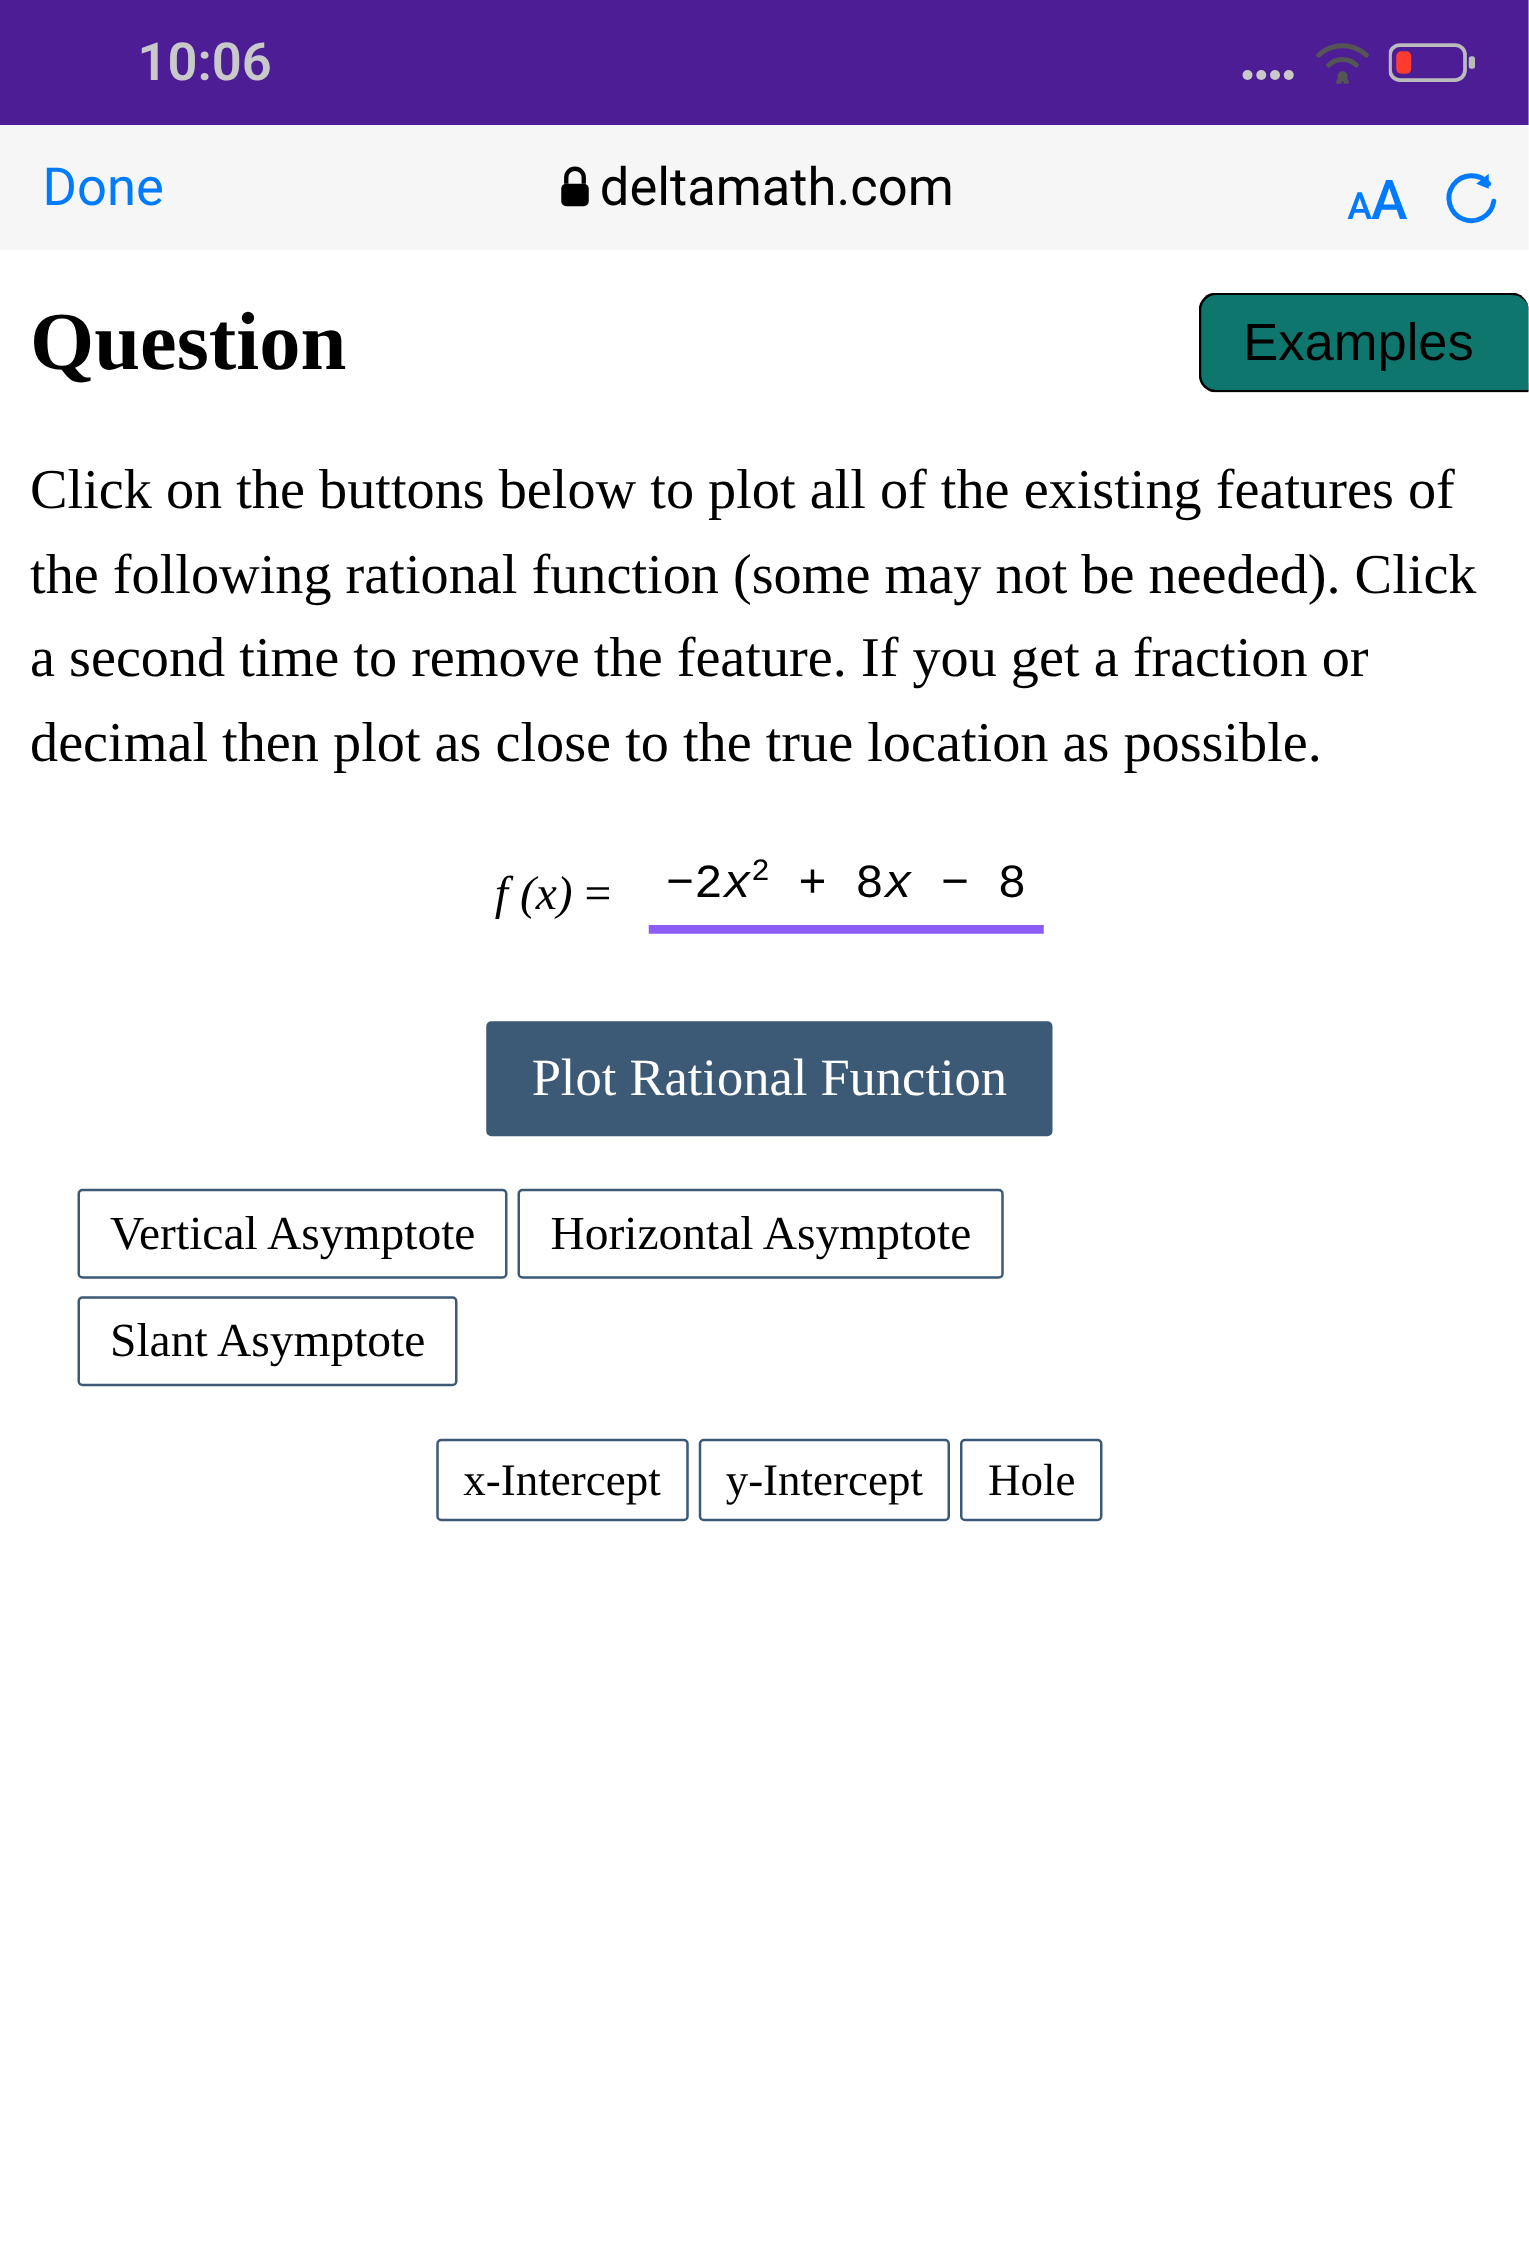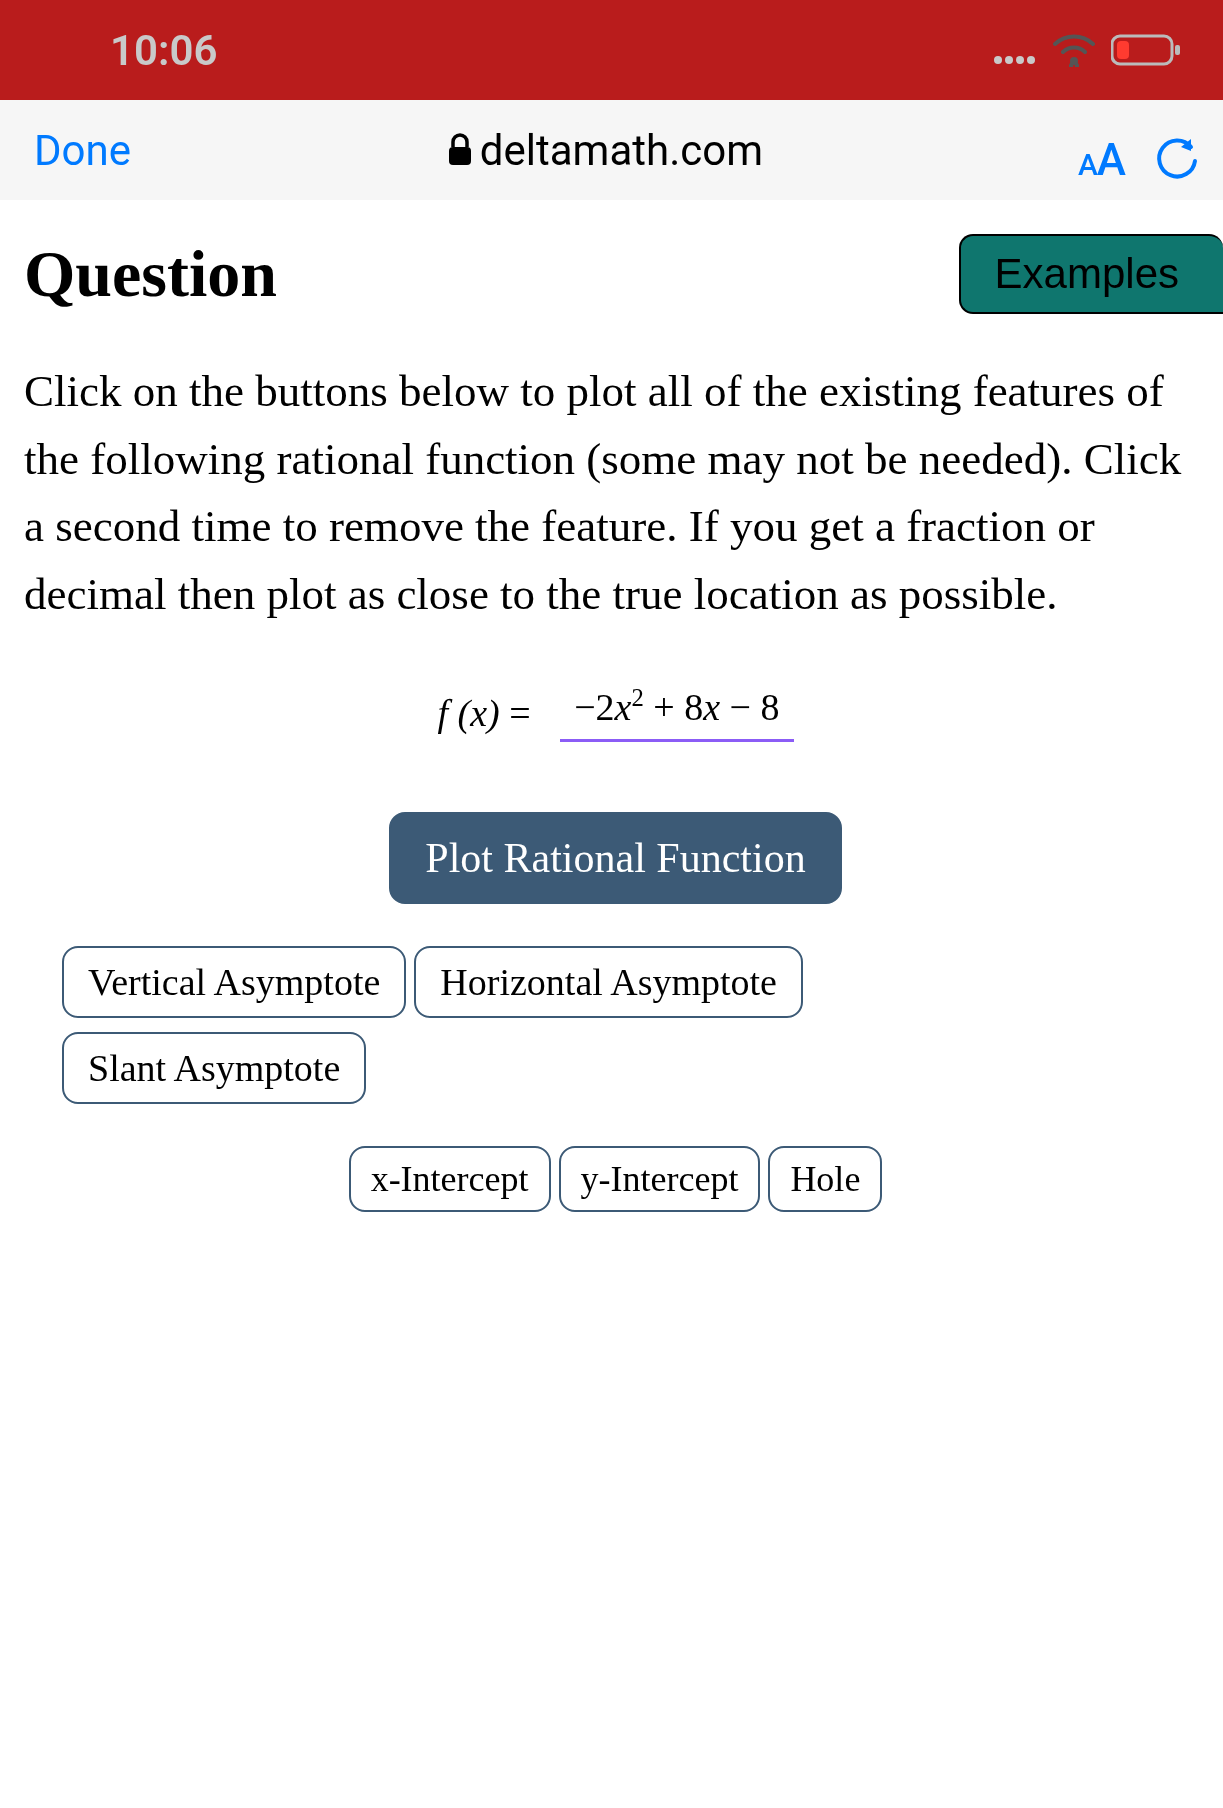--- a/index.html
+++ b/index.html
@@ -1,20 +1,20 @@
 <!DOCTYPE html>
 <html><head>
 <meta charset="utf-8">
 <style>
   * { box-sizing: border-box; margin: 0; padding: 0; }
   html, body { width: 1223px; height: 1808px; font-family: -apple-system, BlinkMacSystemFont, "Segoe UI", Roboto, sans-serif; background: #fff; overflow: hidden; }
   
   .status-bar {
     height: 100px;
-    background: #b91c1c;
+    background: #4c1d95;
     display: flex;
     align-items: center;
     justify-content: space-between;
     padding: 0 40px 0 110px;
     color: #c9c9c9;
     font-size: 42px;
     font-weight: 600;
   }
   .status-right { display: flex; align-items: center; gap: 14px; }
   .status-right svg { display: block; }
@@ -62,33 +62,33 @@
   
   .equation {
     font-family: Georgia, "Times New Roman", serif;
     font-size: 38px;
     text-align: center;
     margin: 40px 0 70px;
     font-style: italic;
   }
   .equation .fx { display: inline-block; vertical-align: middle; }
   .equation .frac { display: inline-block; vertical-align: middle; text-align: center; margin-left: 20px; }
-  .equation .num { display: block; border-bottom: 3px solid #8b5cf6; padding: 0 14px 10px; }
+  .equation .num { display: block; border-bottom: 7px solid #8b5cf6; padding: 0 14px 10px; font-family: Liberation Mono, monospace; }
   .equation .den { display: block; padding-top: 10px; }
   .equation sup { font-size: 0.65em; vertical-align: super; font-style: normal; }
   .equation .var { font-style: italic; }
   
   .btn-row { text-align: center; margin-bottom: 28px; }
   .btn-row.left { text-align: left; padding-left: 36px; }
   .btn-row.center2 { text-align: center; }
   
   .btn {
     display: inline-block;
     border: 2px solid #3c5a76;
-    border-radius: 16px;
+    border-radius: 4px;
     padding: 12px 24px;
     font-size: 38px;
     font-family: Georgia, "Times New Roman", serif;
     background: #fff;
     color: #000;
     margin: 0 2px 14px;
     vertical-align: middle;
   }
   .btn.primary {
     background: #3c5a76;

